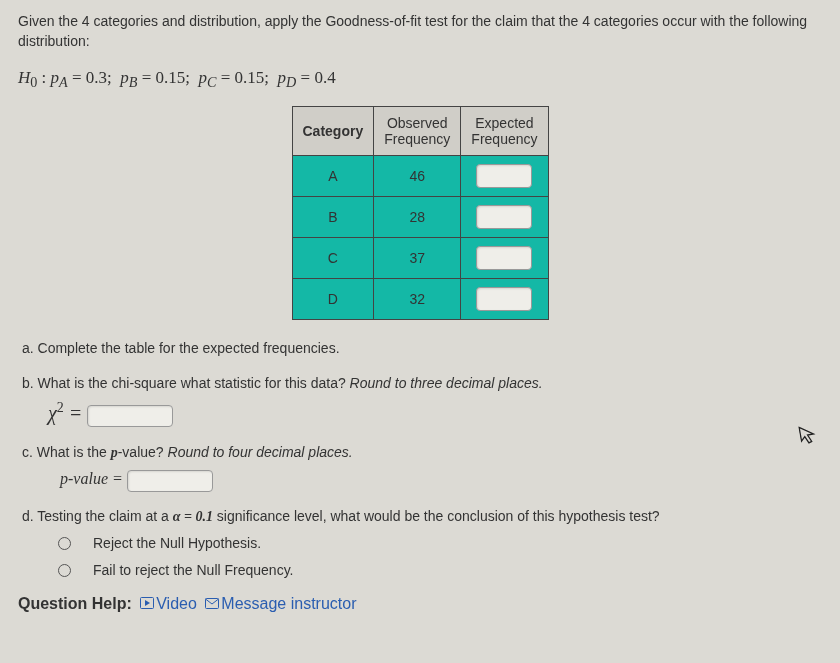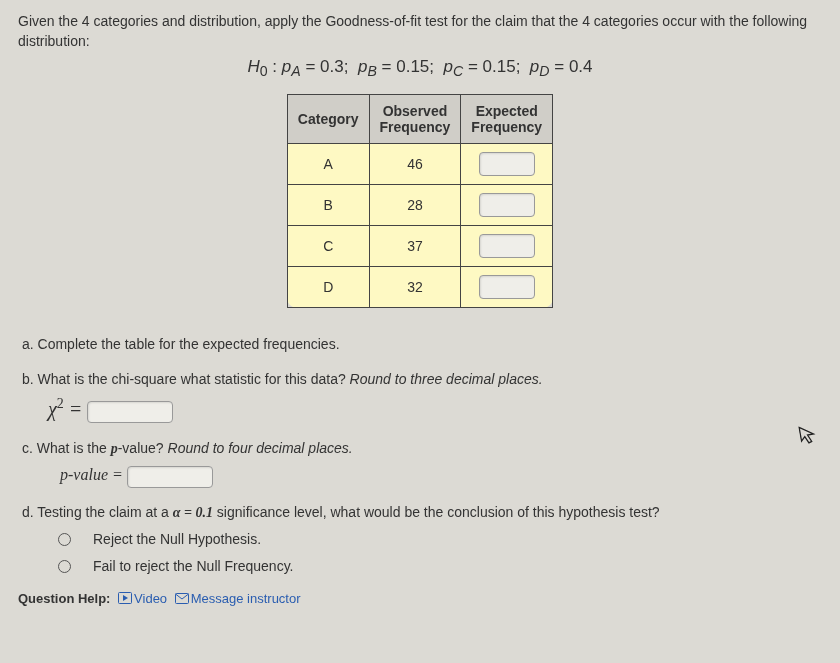--- a/index.html
+++ b/index.html
@@ -8,36 +8,35 @@
       background: #dcdad4;
       width: 840px;
       height: 663px;
       padding: 12px 18px;
       color: #333;
       font-size: 14px;
       position: relative;
       overflow: hidden;
     }
     .intro { line-height: 1.4; margin-bottom: 6px; }
-    .hypo { text-align: center; font-family: Liberation Sans, sans-serif; font-size: 17px; margin: 6px 0 14px; }
+    .hypo { text-align: left; font-family: Liberation Serif, serif; font-size: 17px; margin: 17px 0 14px; }
     table.freq {
       border-collapse: collapse;
-      margin: 0 auto 26px;
-      background: #fef9c3;
-      border-radius: 10px;
+      margin: 0 auto 18px;
+      background: #14b8a6;
     }
     table.freq th, table.freq td {
       border: 1px solid #444;
       padding: 8px 10px;
       text-align: center;
       font-size: 14px;
       min-width: 70px;
       height: 40px;
     }
-    table.freq th { background: #d0cec8; font-weight: bold; }
+    table.freq th { background: #d0cec8; font-weight: normal; }
     table.freq th.cat { font-weight: bold; }
     .inp {
       width: 56px;
       height: 24px;
       border: 1px solid #999;
       border-radius: 4px;
       background: #efeee9;
       box-shadow: inset 1px 1px 2px rgba(0,0,0,0.1);
     }
     .part { margin: 10px 0 14px 4px; line-height: 1.5; }
@@ -50,21 +49,21 @@
       margin-top: 4px;
     }
     .chi .inp, .pval .inp { width: 86px; height: 22px; vertical-align: middle; }
     .pval { margin-left: 38px; font-style: italic; font-family: 'Times New Roman', serif; font-size: 16px; margin-top: 4px;}
     .radio-group { margin-left: 36px; margin-top: 6px; }
     .radio-item { margin: 6px 0; display: flex; align-items: center; gap: 22px; }
     .radio-circle {
       width: 13px; height: 13px; border: 1.5px solid #555; border-radius: 50%;
       display: inline-block; flex-shrink: 0;
     }
-    .help { margin-top: 14px; font-size: 13px; }
+    .help { margin-top: 14px; font-size: 16px; }
     .help-link { color: #2a5db0; text-decoration: none; margin-left: 4px; }
     .icon { display: inline-block; vertical-align: middle; margin-right: 2px; }
     .cursor {
       position: absolute;
       right: 24px;
       top: 425px;
       font-size: 18px;
       color: #222;
       transform: rotate(-10deg);
     }

